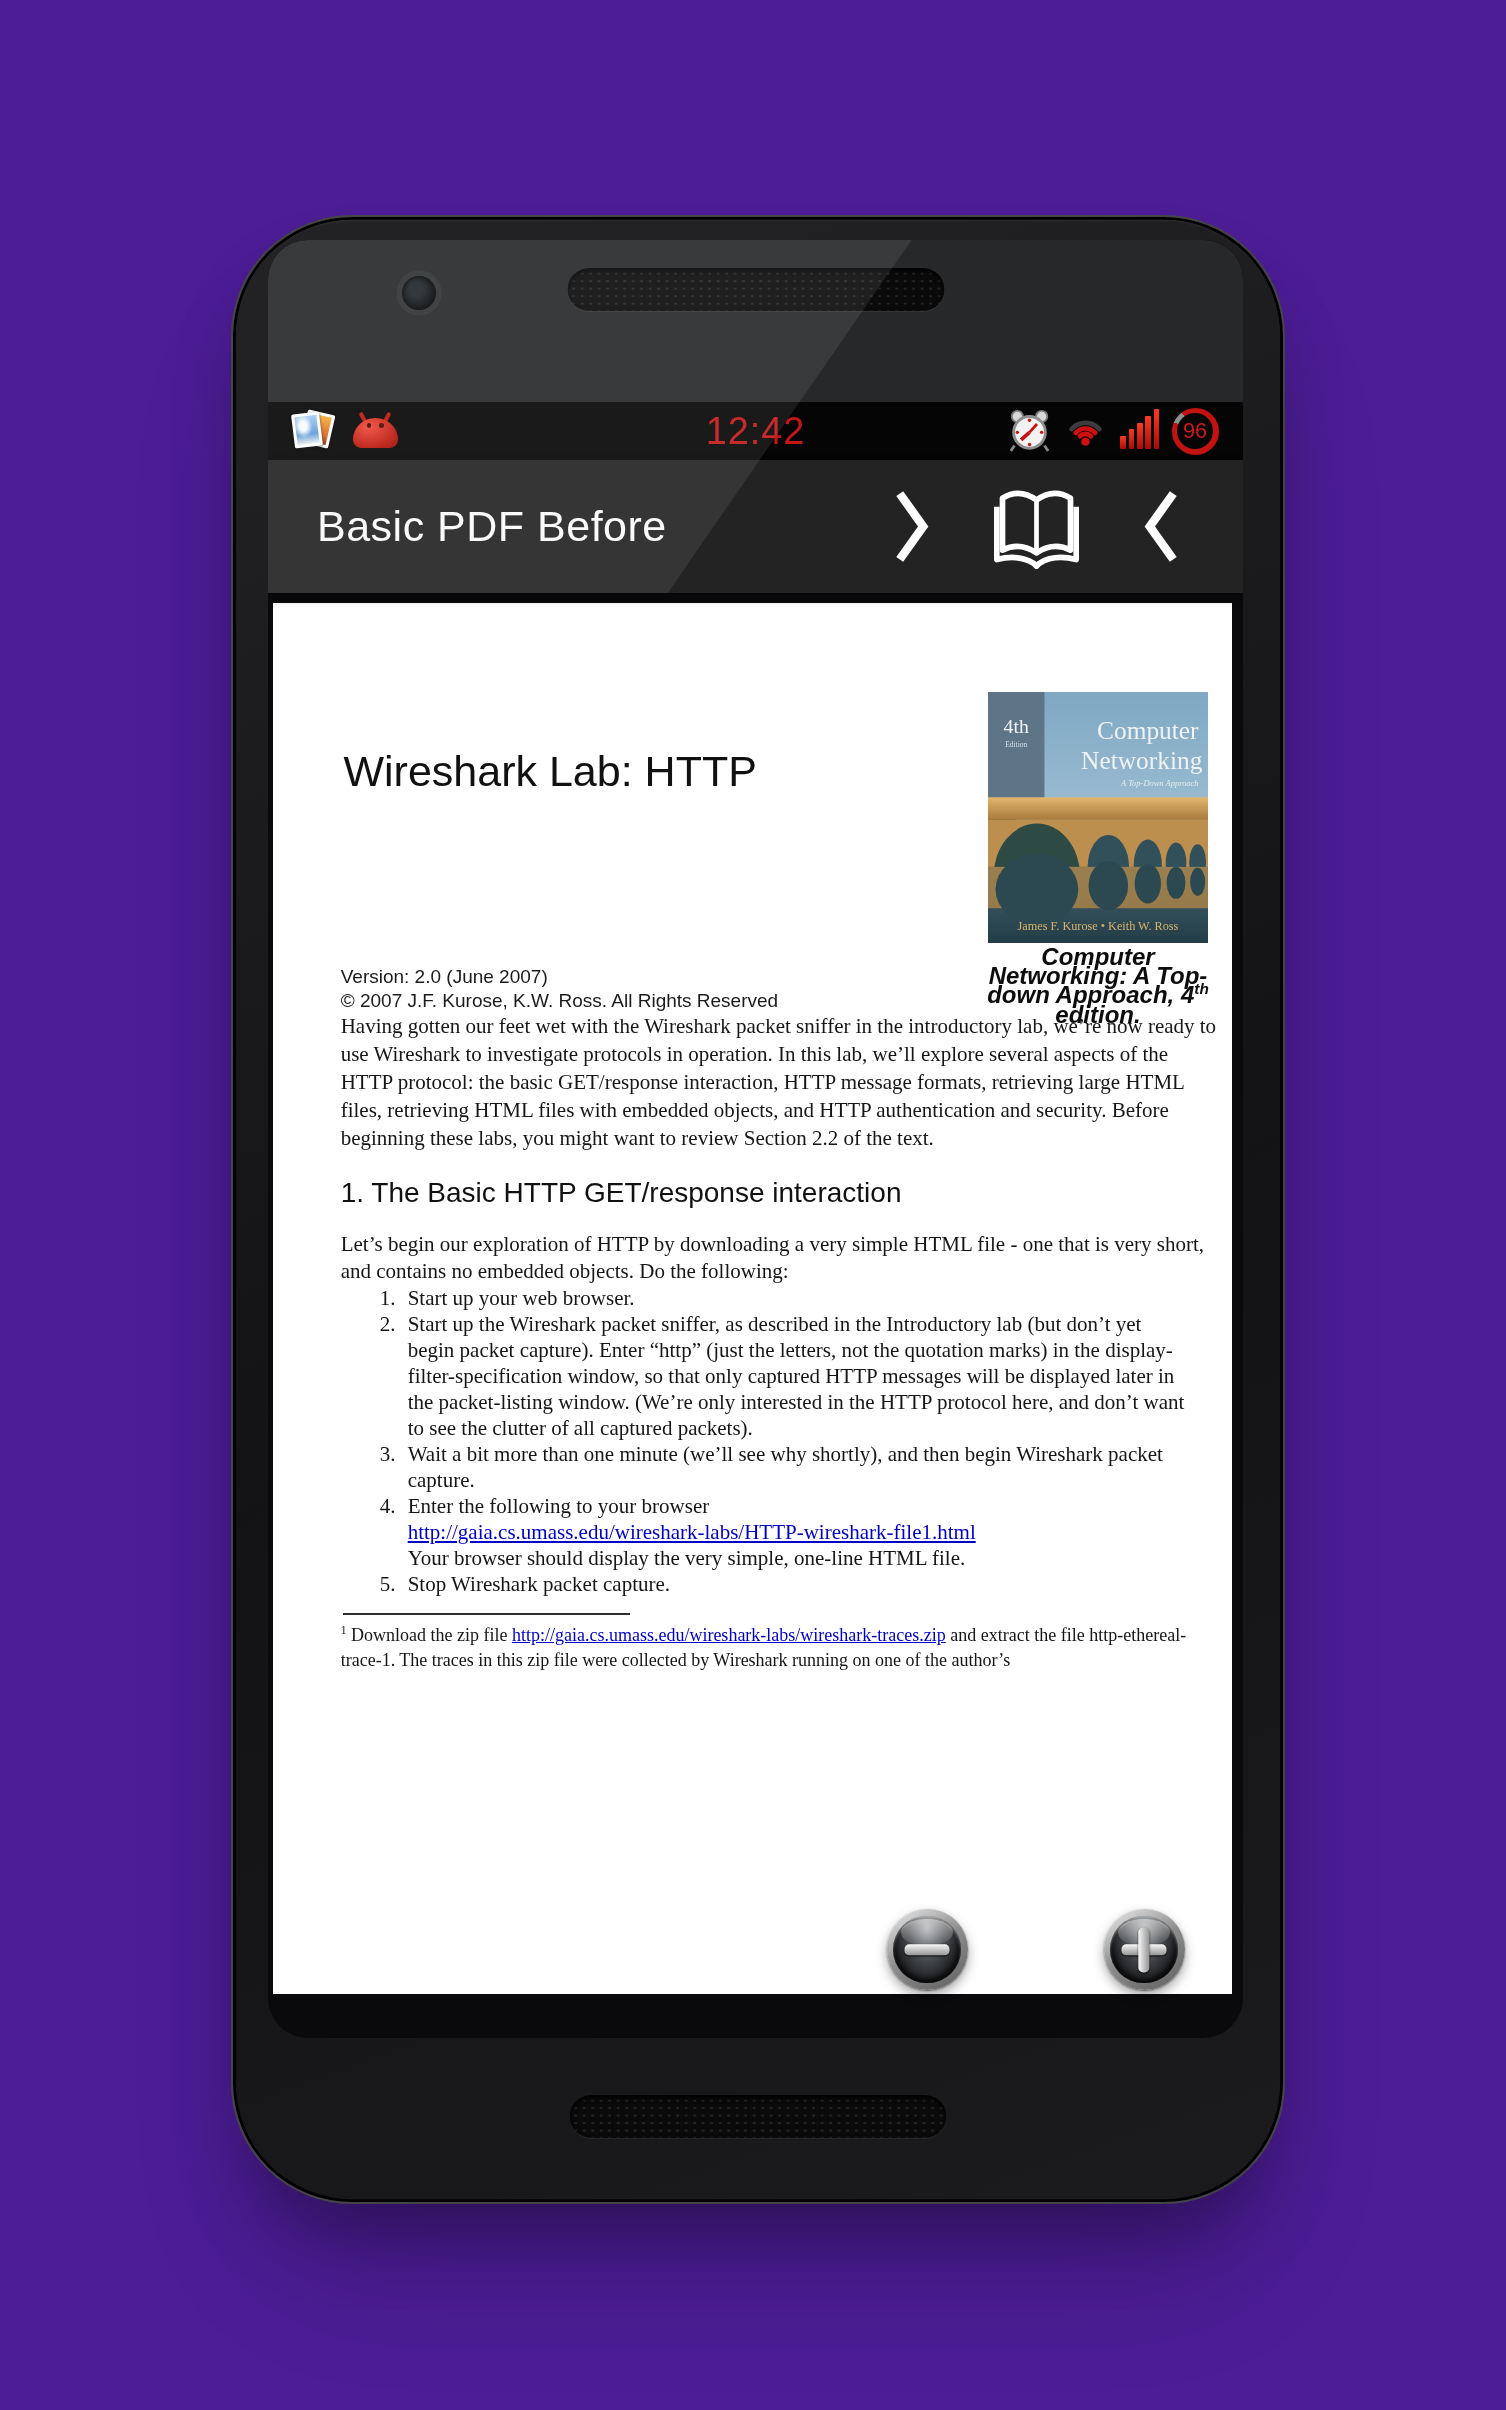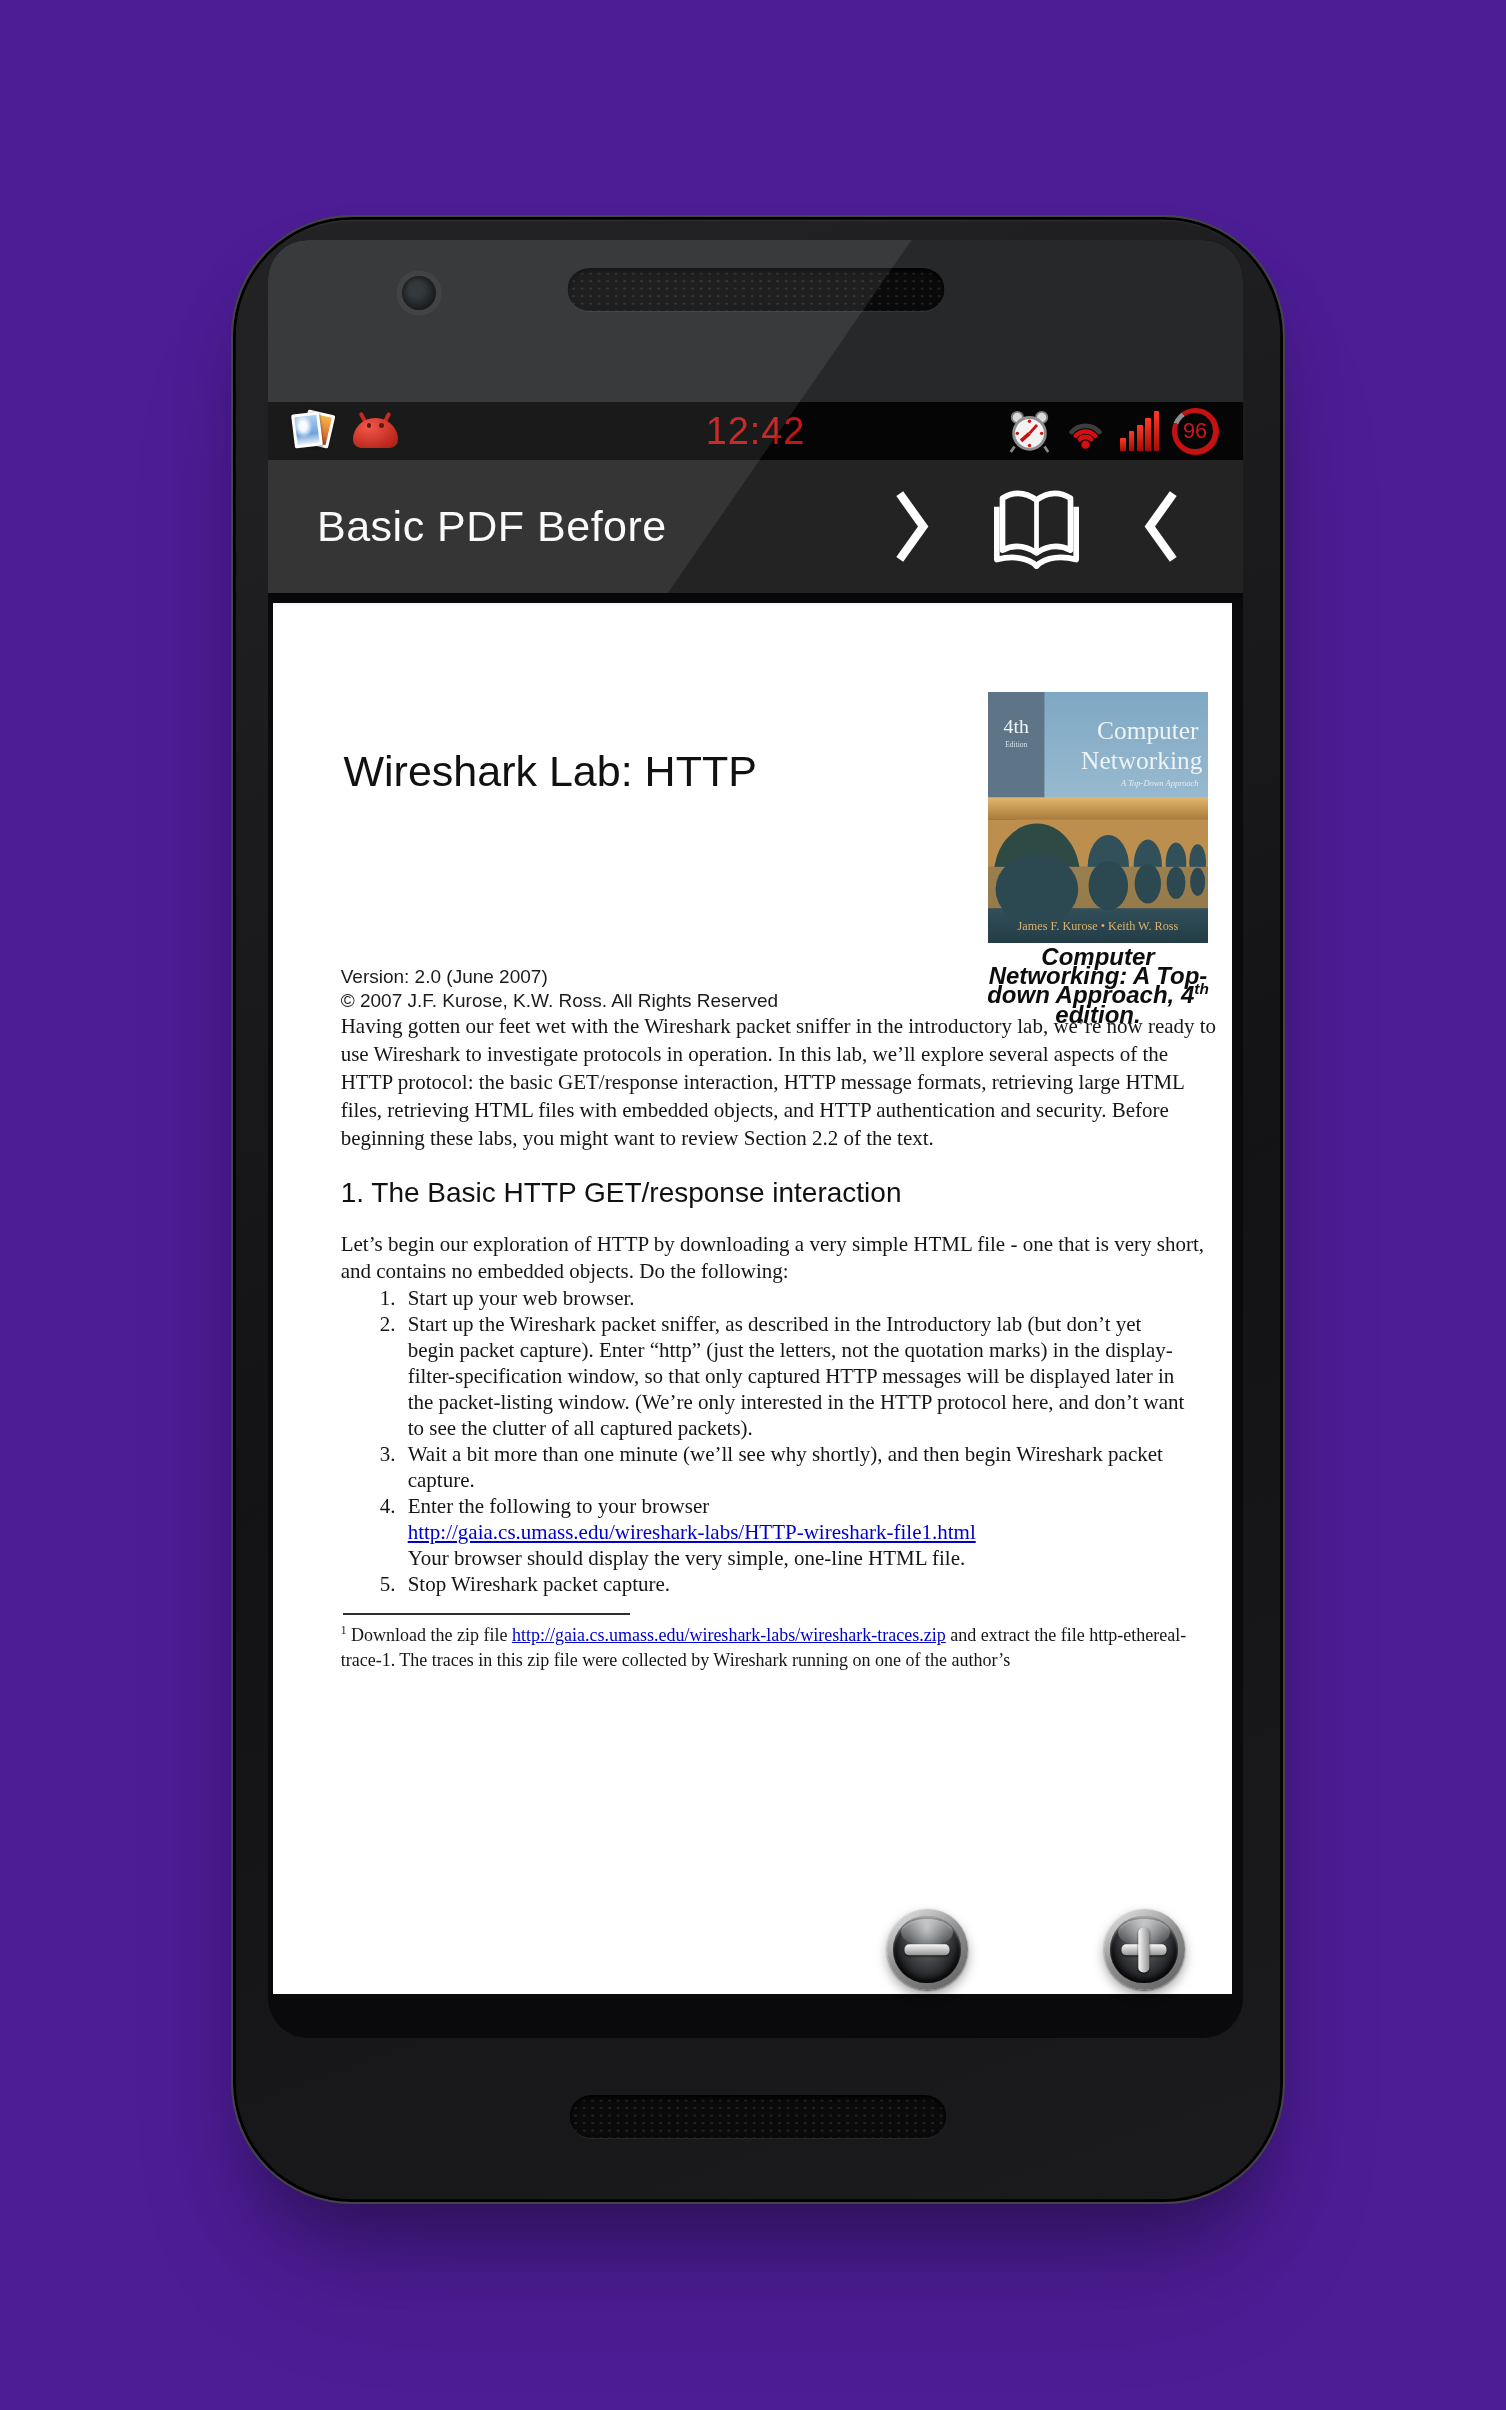--- a/index.html
+++ b/index.html
@@ -30,21 +30,21 @@
   .glass-top{position:absolute;top:0;left:0;right:0;height:162px;background:#26282a;}
   #camera{position:absolute;left:134px;top:36px;width:34px;height:34px;border-radius:50%;
           background:radial-gradient(circle at 40% 38%,#20272b 25%,#0a0d0e 70%);
           box-shadow:0 0 0 5.6px rgba(255,255,255,.05),inset 0 0 7.5px #000;}
   #top-grille{top:28px;}
 
   
   .status-bar{position:absolute;top:162px;left:0;right:0;height:58px;background:#050505;
               display:flex;align-items:center;padding:0 24.5px;box-sizing:border-box;}
   .sb-left{display:flex;align-items:center;gap:17px;}
-  .sb-right{display:flex;align-items:center;gap:12.2px;margin-left:auto;}
+  .sb-right{display:flex;align-items:flex-start;gap:12.2px;margin-left:auto;}
   .sb-time{position:absolute;left:50%;transform:translateX(-50%);
            color:#c41616;font-size:38px;letter-spacing:0.9px;}
 
   .gallery{position:relative;width:43px;height:43px;}
   .photo{position:absolute;width:28px;height:34px;background:#fdfdfd;border-radius:1.9px;
          box-shadow:0 0.9px 2.8px rgba(0,0,0,.7);}
   .photo .pic{position:absolute;inset:2.8px;}
   .photo-back{left:11.3px;top:2.8px;transform:rotate(13deg);}
   .photo-back .pic{background:linear-gradient(180deg,#f6b03c,#d8621c 70%,#8c3410);}
   .photo-front{left:0;top:3.8px;transform:rotate(-7deg);}

